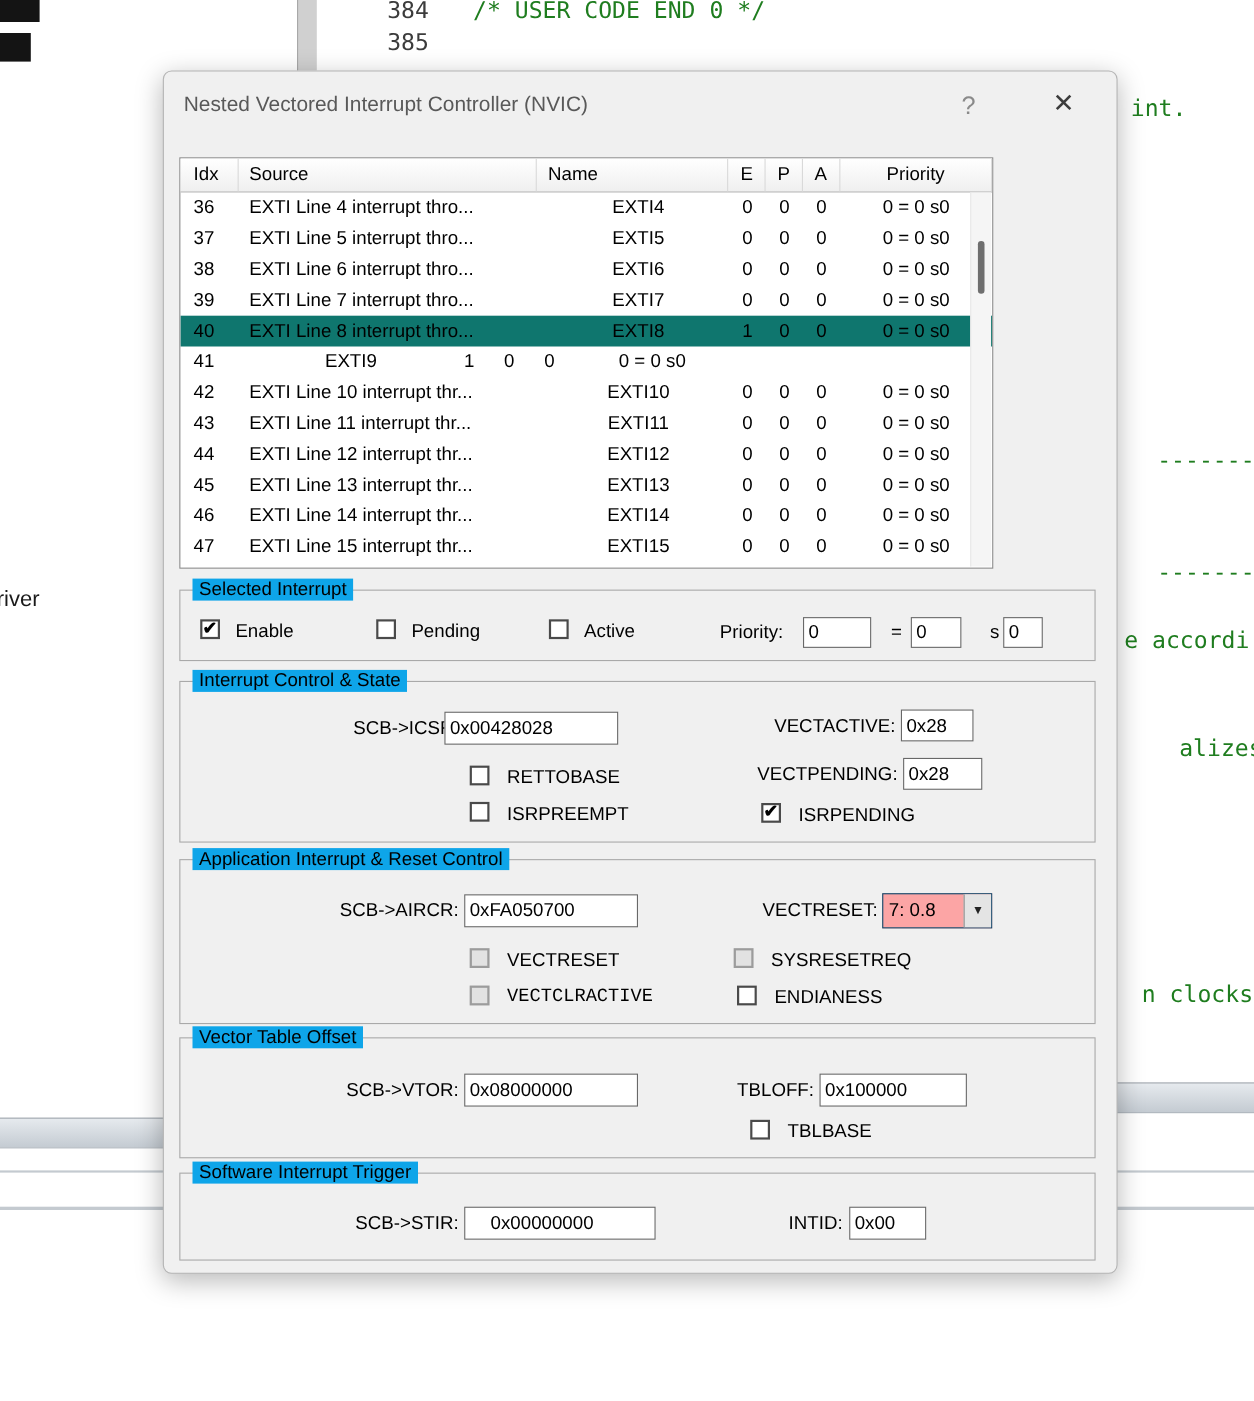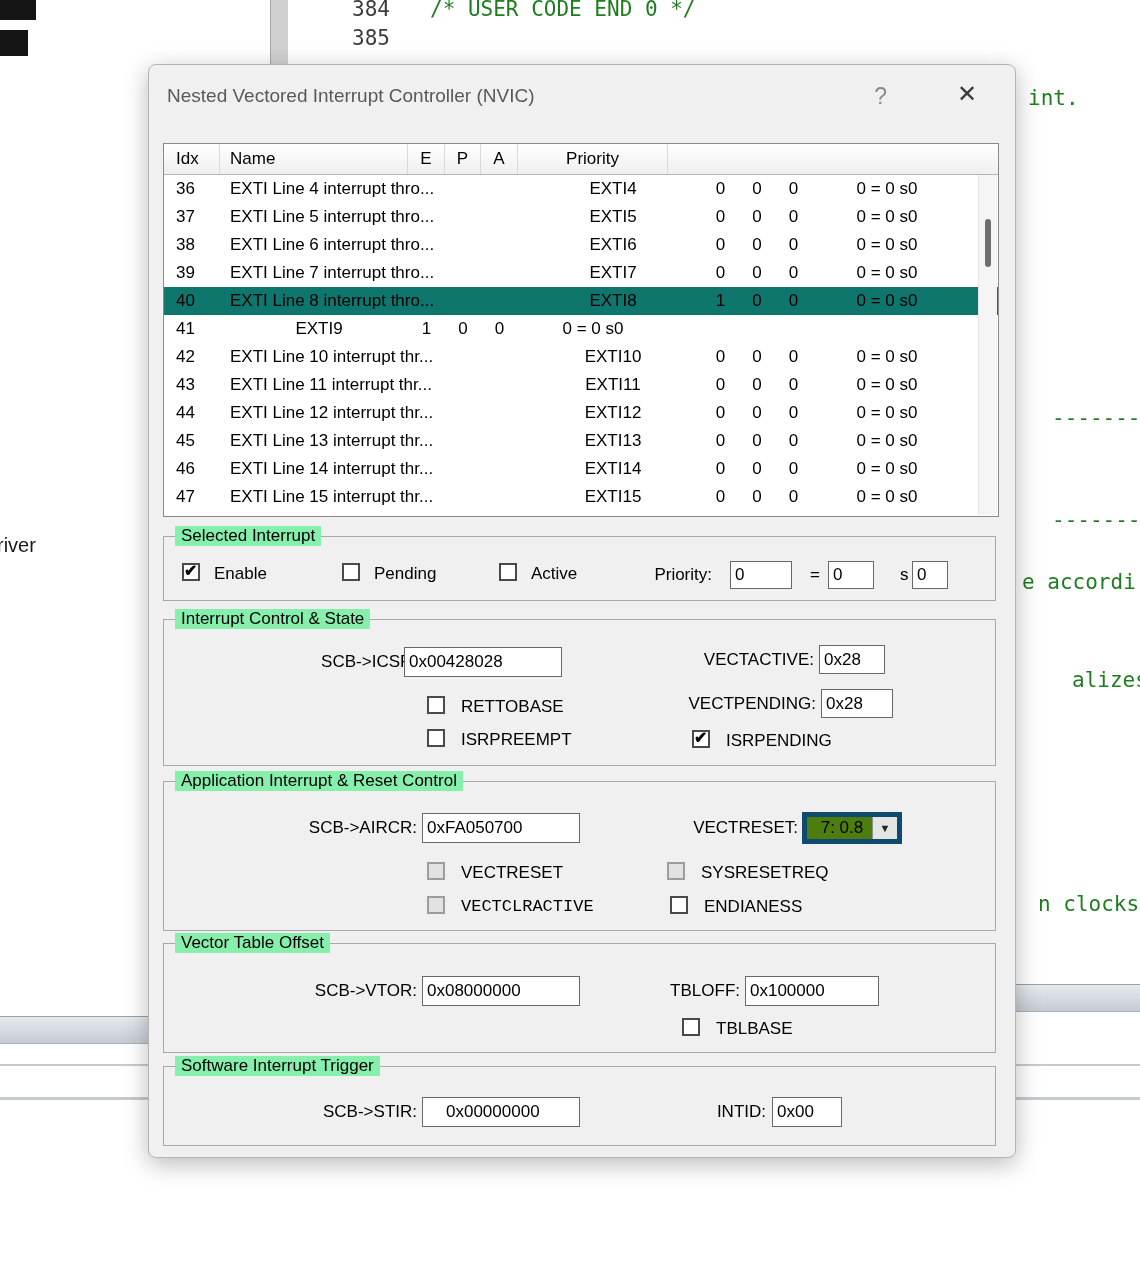--- a/index.html
+++ b/index.html
@@ -16,51 +16,51 @@
   .dialog{
     position:absolute; left:148px; top:64px; width:868px; height:1094px;
     background:#f0f0f0; border:1px solid #b4b4b4; border-radius:8px;
     box-shadow:0 6px 24px rgba(0,0,0,.28); z-index:10; box-sizing:border-box;
   }
   .dlg-title{position:absolute; left:18px; top:20px; font-size:19px; color:#595959; white-space:nowrap;}
   .dlg-help{position:absolute; right:128px; top:18px; font-size:23px; color:#8a8a8a; cursor:default;}
   .dlg-close{position:absolute; right:38px; top:15px; font-size:24px; color:#3c3c3c; cursor:default;}
 
   
-  .tbl{position:absolute; left:14px; top:78px; width:836px; height:374px;
+  .tbl{position:absolute; left:14px; top:78px; width:740px; height:374px;
        border:1px solid #8a8a8a; background:#fff; overflow:hidden; box-sizing:border-box;}
   .thead{display:flex; height:30px; background:linear-gradient(#ffffff,#efefef); border-bottom:1px solid #b5b5b5;}
   .hcell{font-size:17px; color:#000; display:flex; align-items:center; box-sizing:border-box; border-right:1px solid #d9d9d9; white-space:nowrap;}
   .hfill{flex:1;}
   .trow{display:flex; height:28px; font-size:17px; color:#000;}
   .trow.sel{background:#0f766e;}
   .tcell{box-sizing:border-box; line-height:28px; white-space:nowrap; overflow:hidden;}
   .c-idx{width:56px; padding-left:12px;}
   .c-src{width:294px; padding-left:10px;}
   .c-name{width:188px; padding-left:10px;text-align:center;}
   .c-e{width:37px; text-align:center; justify-content:center; padding-left:0;}
   .c-p{width:36px; text-align:center; justify-content:center; padding-left:0;}
   .c-a{width:37px; text-align:center; justify-content:center; padding-left:0;}
   .c-pri{width:150px; text-align:center; justify-content:center; padding-left:0;}
   .sb{position:absolute; top:31px; right:1px; bottom:1px; width:18px; background:#f5f5f5; border-left:1px solid #e6e6e6;}
   .sb-thumb{position:absolute; left:6px; top:44px; width:6px; height:48px; background:#6f6f6f; border-radius:3px;}
 
   
   .grp{position:absolute; left:14px; width:833px; border:1px solid #a9a9a9; box-sizing:border-box;}
-  .grp-title{position:absolute; top:-11px; left:11px; background:#86efac; padding:0 6px; font-size:17px; color:#000; white-space:nowrap;}
+  .grp-title{position:absolute; top:-11px; left:11px; background:#0ea5e9; padding:0 6px; font-size:17px; color:#000; white-space:nowrap;}
   .lbl{position:absolute; font-size:17px; color:#000; white-space:nowrap;}
   .rlbl{position:absolute; font-size:17px; color:#000; text-align:right; white-space:nowrap;}
 
   
   .cb{position:absolute; width:18px; height:18px; background:#fff; border:2px solid #4a4a4a; box-sizing:border-box;}
   .cb.checked::after{content:"✔"; position:absolute; left:0px; top:-4px; font-size:16px; font-weight:bold; color:#000;}
   .cb.disabled{background:#e2e2e2; border-color:#9c9c9c;}
   .tbox{position:absolute; border:1px solid #686868; background:#fff; color:#000;
         font-family:"Liberation Sans",sans-serif; font-size:17px; padding:0 4px; box-sizing:border-box;}
-  .combo{position:absolute; border:5px solid #0c4a6e; background:#4d7c0f; box-sizing:border-box; display:flex; align-items:center;text-align:center;}
+  .combo{position:absolute; border:1px solid #0c4a6e; background:#fca5a5; box-sizing:border-box; display:flex; align-items:center;}
   .combo-text{flex:1; padding-left:5px; font-size:17px; color:#000;}
   .combo-btn{width:24px; align-self:stretch; background:#e4e4e4; border-left:1px solid #8f8f8f;
              display:flex; align-items:center; justify-content:center; font-size:11px; color:#222;}
 
   
   .blk{position:absolute; background:#141414;}
   .band{position:absolute; background:linear-gradient(#e6eaee,#c4cbd2); border-top:1px solid #98a0a8; border-bottom:1px solid #aab2ba;}
   .hline{position:absolute; background:#c4cad0; z-index:1;}
 </style>
 </head>
@@ -89,20 +89,21 @@
 
 <div class="dialog">
 
   <div class="dlg-title">Nested Vectored Interrupt Controller (NVIC)</div>
   <div class="dlg-help">?</div>
   <div class="dlg-close">✕</div>
 
   <div class="tbl">
     <div class="thead">
       <div class="hcell c-idx">Idx</div>
+      <div class="hcell c-src">Source</div>
       <div class="hcell c-name">Name</div>
       <div class="hcell c-e">E</div>
       <div class="hcell c-p">P</div>
       <div class="hcell c-a">A</div>
       <div class="hcell c-pri">Priority</div>
       <div class="hfill"></div>
     </div>
     <div>
         <div class="trow">
           <div class="tcell c-idx">36</div>
@@ -274,18 +275,18 @@
     <input class="tbox" style="left: 258px; top: 32px; width: 158px; height: 30px;" value="0x08000000">
     <span class="rlbl" style="left:430px;top:37px;width:146px;">TBLOFF:</span>
     <input class="tbox" style="left: 581px; top: 32px; width: 134px; height: 30px;" value="0x100000">
     <span class="cb" style="left:518px;top:74px;"></span>
     <span class="lbl" style="left:552px;top:75px;">TBLBASE</span>
   </div>
 
   <div class="grp" style="top:1001px;height:80px;">
     <div class="grp-title">Software Interrupt Trigger</div>
     <span class="rlbl" style="left:40px;top:35px;width:213px;">SCB-&gt;STIR:</span>
-    <input class="tbox" style="left: 258px; top: 30px; width: 158px; height: 30px; padding-left: 23px;" value="0x00000000">
+    <input class="tbox" style="left: 258px; top: 30px; width: 174px; height: 30px; padding-left: 23px;" value="0x00000000">
     <span class="rlbl" style="left:450px;top:35px;width:152px;">INTID:</span>
     <input class="tbox" style="left: 608px; top: 30px; width: 70px; height: 30px;" value="0x00">
   </div>
 
 </div>
 
 </body></html>

